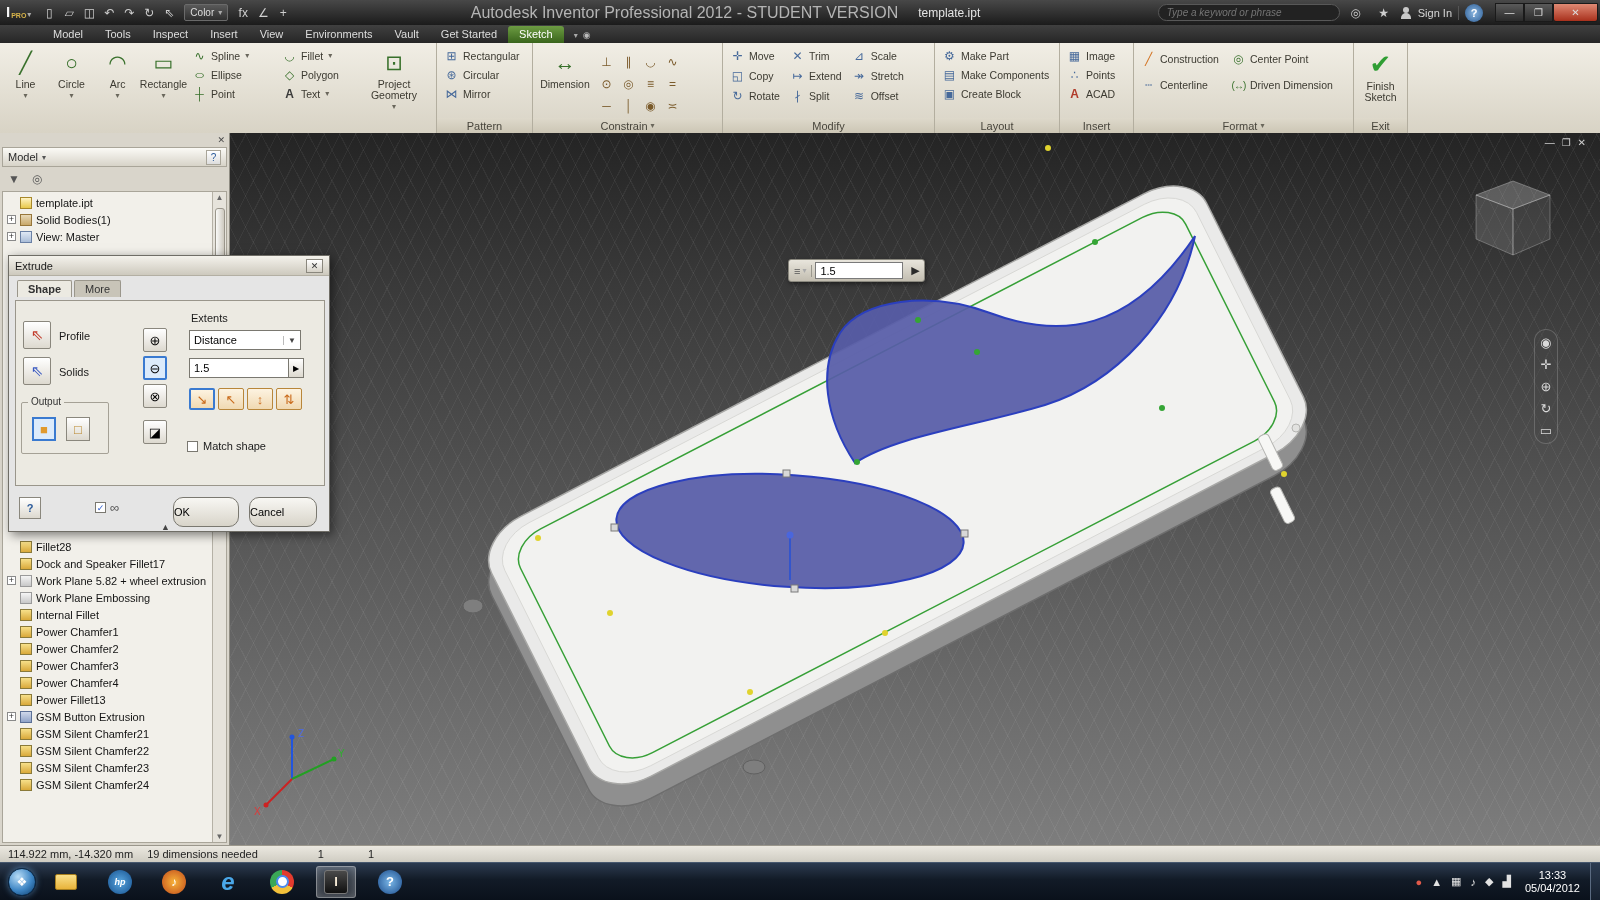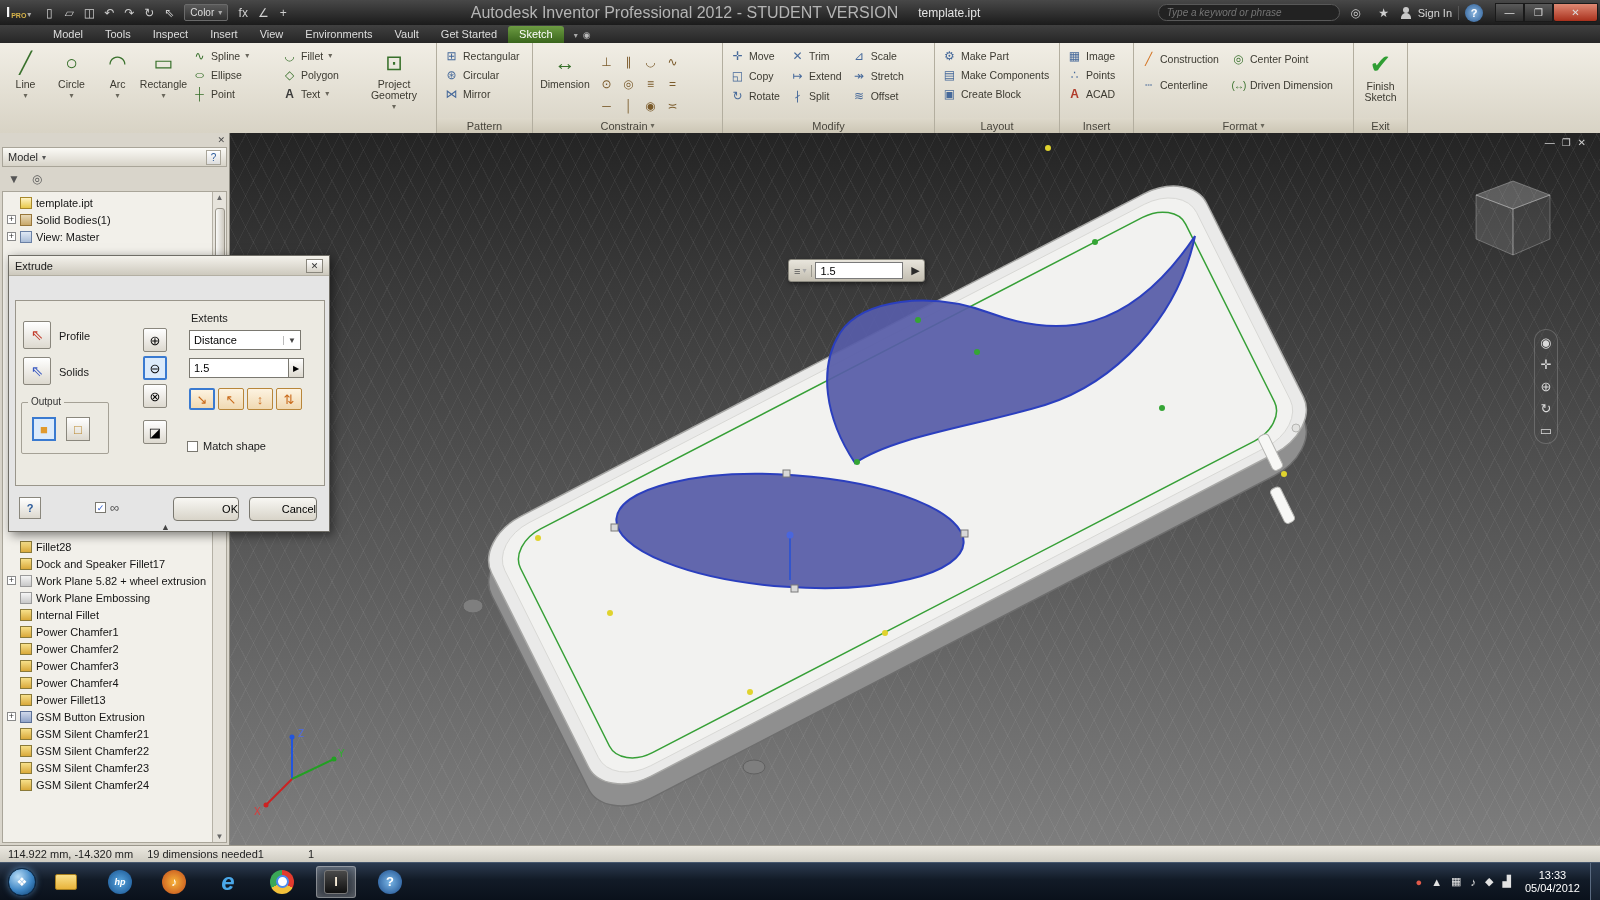--- a/index.html
+++ b/index.html
@@ -144,30 +144,30 @@
   .dir-btn{width:26px;height:22px;border:1px solid #b8863a;background:linear-gradient(#fdf3e1,#f0d9b2);color:#c96a1a;display:flex;align-items:center;justify-content:center;font-size:13px;cursor:pointer;border-radius:2px}
   .dir-btn.sel{border:2px solid #3a7ad0}
   .chkrow{position:absolute;display:flex;align-items:center;gap:5px;font-size:11px;color:#1a1a1a;cursor:pointer}
   .chk{width:11px;height:11px;border:1px solid #7a7870;background:#fff;display:flex;align-items:center;justify-content:center;font-size:9px;color:#2a5ad0}
   .chk.on::before{content:'✓'}
   .dlg-bot{position:absolute;left:0;bottom:10px;width:100%;height:26px}
   .hlp-btn{position:absolute;left:10px;top:2px;width:22px;height:22px;border:1px solid #8a877d;background:linear-gradient(#fff,#ddd9cf);display:flex;align-items:center;justify-content:center;color:#2a5a9a;font-weight:bold;cursor:pointer}
   .hlp-btn::before{content:'?'}
   .prevrow{position:absolute;left:86px;top:5px;display:flex;align-items:center;gap:4px}
   .glasses{font-size:13px;color:#555}
-  .pushbtn{position:absolute;top:2px;height:24px;border:1px solid #7a7870;background:linear-gradient(#f8f7f3,#d8d4c9);font-size:11px;display:flex;align-items:center;justify-content:flex-end;cursor:pointer;border-radius:4px}
+  .pushbtn{position:absolute;top:2px;height:30px;border:1px solid #7a7870;background:linear-gradient(#f8f7f3,#d8d4c9);font-size:11px;display:flex;align-items:center;justify-content:flex-start;cursor:pointer;border-radius:10px}
   .okbtn{left:164px;width:66px}
   .cancelbtn{left:240px;width:68px}
   .dlg-expand{position:absolute;left:152px;bottom:-1px;font-size:9px;color:#444;cursor:pointer}
 
   
   .statusbar{position:absolute;left:0;top:845px;width:100%;height:17px;background:linear-gradient(#ebe8e0,#cfccc2);border-top:1px solid #9b978c;display:flex;align-items:center;font-size:11px;color:#222;padding:0 8px;z-index:40}
   .sb-hint{flex:1}
   .sb-coords{margin-right:14px}
-  .sb-dims{}
+  .sb-dims{margin-right:60px}
   .sb-n1{margin-right:44px}
   .sb-n2{margin-right:6px}
 
   
   .taskbar{position:absolute;left:0;top:862px;width:100%;height:38px;background:linear-gradient(#2c3b50,#121b27 45%,#0a111b);border-top:1px solid #47586e;display:flex;align-items:center;z-index:60}
   .startorb{width:28px;height:28px;margin:0 10px 0 8px;border-radius:50%;background:radial-gradient(circle at 35% 30%,#b8ddf7,#3d85c4 55%,#0d3a66);border:1px solid #0a2a4a;box-shadow:0 0 6px rgba(120,190,255,.5);cursor:pointer;display:flex;align-items:center;justify-content:center;color:#fff;font-size:12px}
   .startorb::before{content:'❖'}
   .apps{display:flex;gap:14px;align-items:center;height:100%}
   .app{width:40px;height:32px;display:flex;align-items:center;justify-content:center;border-radius:3px;cursor:pointer}
   .app.active{background:rgba(255,255,255,.16);border:1px solid rgba(255,255,255,.4);box-shadow:inset 0 0 8px rgba(255,255,255,.25)}
@@ -755,20 +755,24 @@
         <span class="arr">▼</span>
       </div>
     </div>
   </div>
 
   <div class="dialog">
     <div class="dlg-title">
       <span>Extrude</span>
       <span class="x">✕</span>
     </div>
+    <div class="dlg-tabs">
+      <div class="dlg-tab active"><span>Shape</span></div>
+      <div class="dlg-tab"><span>More</span></div>
+    </div>
     <div class="dlg-body"></div>
 
     <div class="sq-btn" style="left:14px;top:65px">
       <span class="ic-cursor-red">⇖</span>
     </div>
     <span class="dlg-lbl" style="left:50px;top:74px">Profile</span>
 
     <div class="sq-btn" style="left:14px;top:101px">
       <span class="ic-cursor-blue">⇖</span>
     </div>

